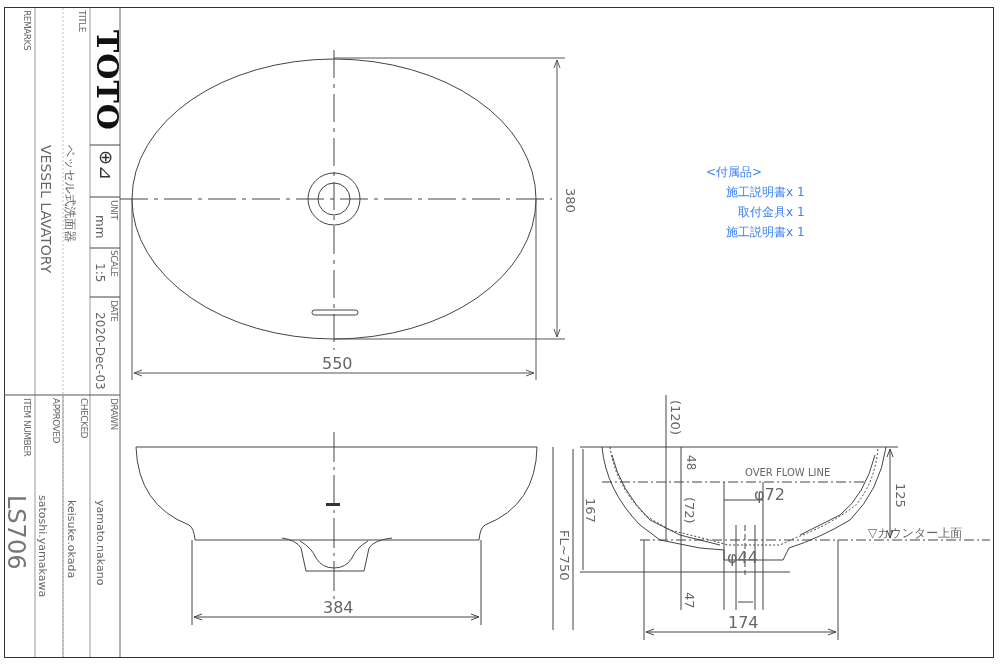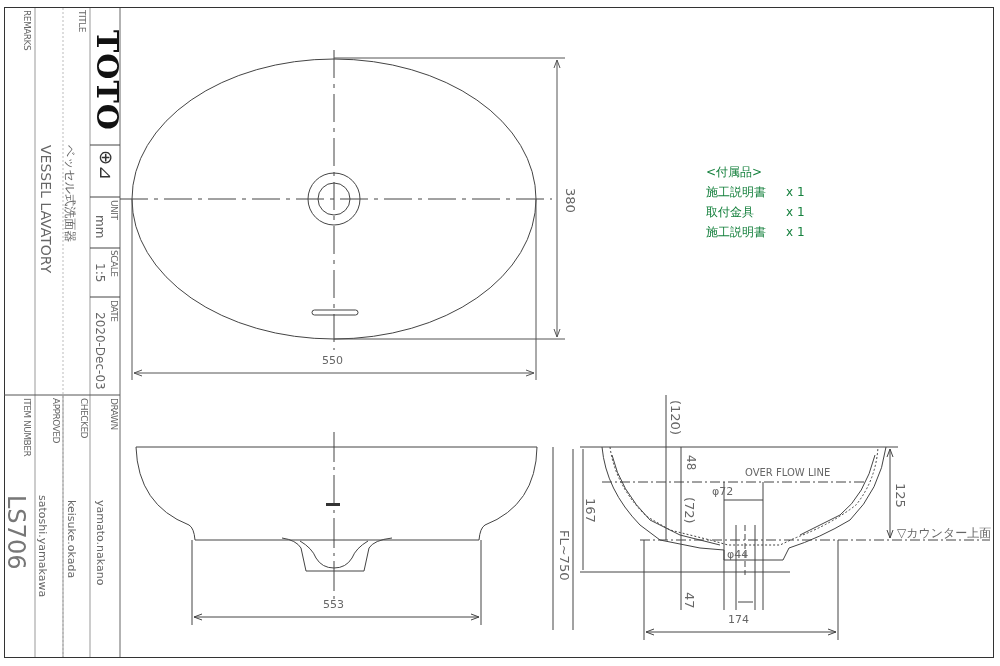--- a/index.html
+++ b/index.html
@@ -3,25 +3,25 @@
 <meta charset="utf-8">
 <style>
   html,body{margin:0;padding:0;background:#fff;}
   body{width:1000px;height:666px;position:relative;overflow:hidden;font-family:"DejaVu Sans",sans-serif;color:#555;}
   .sheet{position:absolute;left:4px;top:7px;width:990px;height:651px;border:1.5px solid #333;box-sizing:border-box;}
   svg{position:absolute;left:0;top:0;}
   .rot{position:absolute;transform-origin:left top;transform:rotate(90deg);white-space:nowrap;}
   .lbl{font-size:9px;color:#666;letter-spacing:-0.5px;}
   .val{font-size:12px;color:#666;}
   .toto{font-family:"DejaVu Serif",serif;font-weight:bold;font-size:30px;color:#111;letter-spacing:1px;}
-  .dim{position:absolute;font-size:11px;color:#666;white-space:nowrap;}
+  .dim{position:absolute;font-size:16px;color:#666;white-space:nowrap;}
   .dimr{position:absolute;font-size:13px;color:#666;white-space:nowrap;transform-origin:left top;transform:rotate(90deg);}
-  .notes{position:absolute;left:706px;top:162px;font-size:12px;color:#15803d;line-height:20px;}
+  .notes{position:absolute;left:706px;top:162px;font-size:12px;color:#3b82f6;line-height:20px;}
   .notes .row{display:flex;}
-  .notes .row .n{width:80px;}
+  .notes .row .n{width:80px;text-align:right;}
 </style>
 </head>
 <body>
 
 <div class="sheet"></div>
 
 <svg width="1000" height="666">
   <g stroke="#444" stroke-width="1" fill="none">
 
     <line x1="35" y1="8" x2="35" y2="657" stroke="#999"></line>
@@ -132,26 +132,26 @@
     </div>
   <div class="row">
       <span class="n">施工説明書</span>
       <span>x 1</span>
     </div>
 </div>
 
 <div class="dim" style="left:322px;top:354px;">550</div>
 <div class="dimr" style="left:578px;top:188px;">380</div>
 
-<div class="dim" style="left:323px;top:598px;">553</div>
+<div class="dim" style="left:323px;top:598px;">384</div>
 
 <div class="dimr" style="left:683px;top:400px;">(120)</div>
 <div class="dimr" style="left:698px;top:455px;font-size:12px;">48</div>
 <div class="dimr" style="left:697px;top:497px;">(72)</div>
 <div class="dimr" style="left:697px;top:592px;">47</div>
 <div class="dimr" style="left:598px;top:498px;">167</div>
 <div class="dimr" style="left:572px;top:530px;">FL~750</div>
 <div class="dimr" style="left:908px;top:483px;">125</div>
-<div class="dim" style="left:712px;top:485px;">φ72</div>
+<div class="dim" style="left:754px;top:485px;">φ72</div>
 <div class="dim" style="left:727px;top:548px;">φ44</div>
 <div class="dim" style="left:728px;top:613px;">174</div>
 <div class="dim" style="left:745px;top:467px;font-size:10px;">OVER FLOW LINE</div>
-<div class="dim" style="left:897px;top:525px;font-size:12px;">▽カウンター上面</div>
+<div class="dim" style="left:868px;top:525px;font-size:12px;">▽カウンター上面</div>
 
 </body></html>

